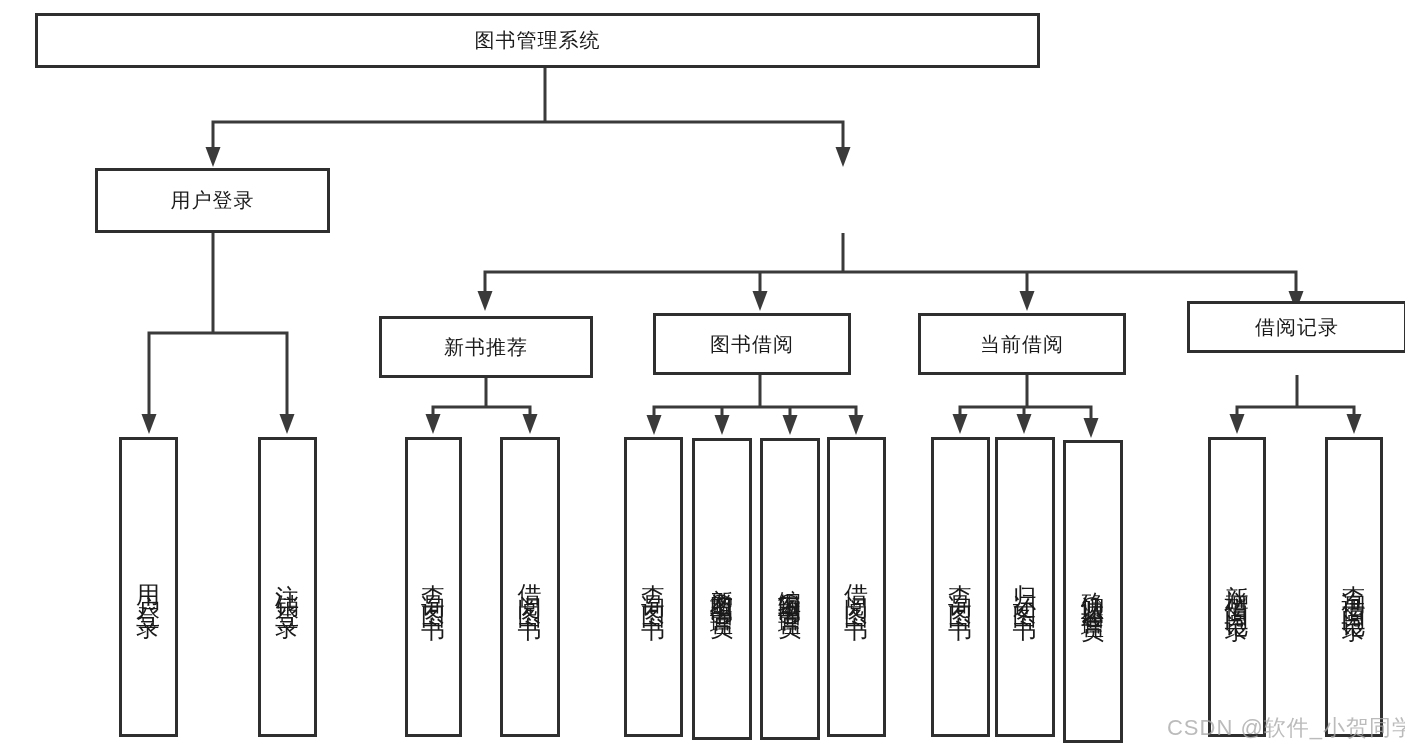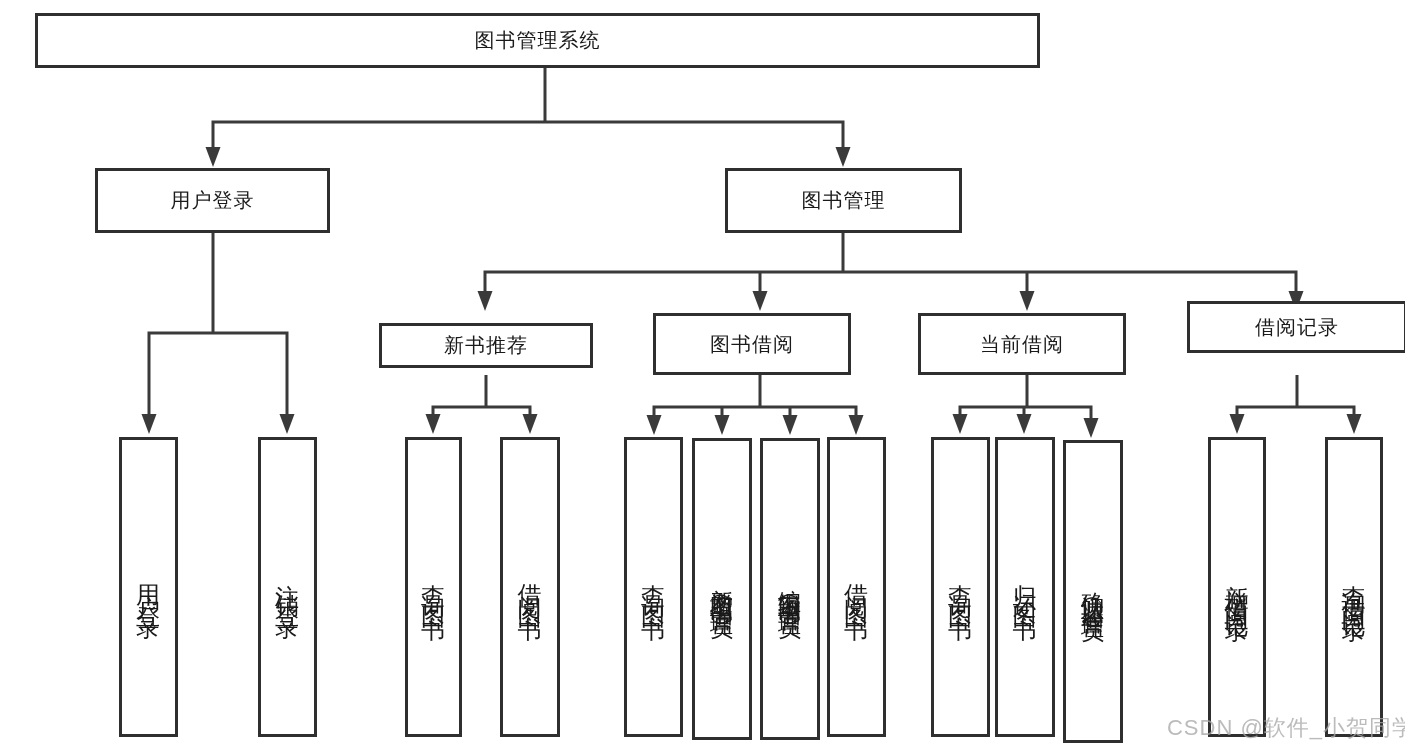--- a/index.html
+++ b/index.html
@@ -87,25 +87,22 @@
     </g>
   </svg>
 
   <div class="hbox" style="left:20px; top:13px; width:1005px; height:55px;">
     <span>图书管理系统</span>
   </div>
 
   <div class="hbox" style="left:80px; top:168px; width:235px; height:65px;">
     <span>用户登录</span>
   </div>
-  <div class="hbox" style="left:710px; top:168px; width:237px; height:65px;">
-    <span>图书管理</span>
-  </div>
 
-  <div class="hbox" style="left:364px; top:323px; width:214px; height:45px;">
+  <div class="hbox" style="left:364px; top:316px; width:214px; height:62px;">
     <span>新书推荐</span>
   </div>
   <div class="hbox" style="left:638px; top:313px; width:198px; height:62px;">
     <span>图书借阅</span>
   </div>
   <div class="hbox" style="left:903px; top:313px; width:208px; height:62px;">
     <span>当前借阅</span>
   </div>
   <div class="hbox" style="left:1172px; top:301px; width:220px; height:52px;">
     <span>借阅记录</span>

